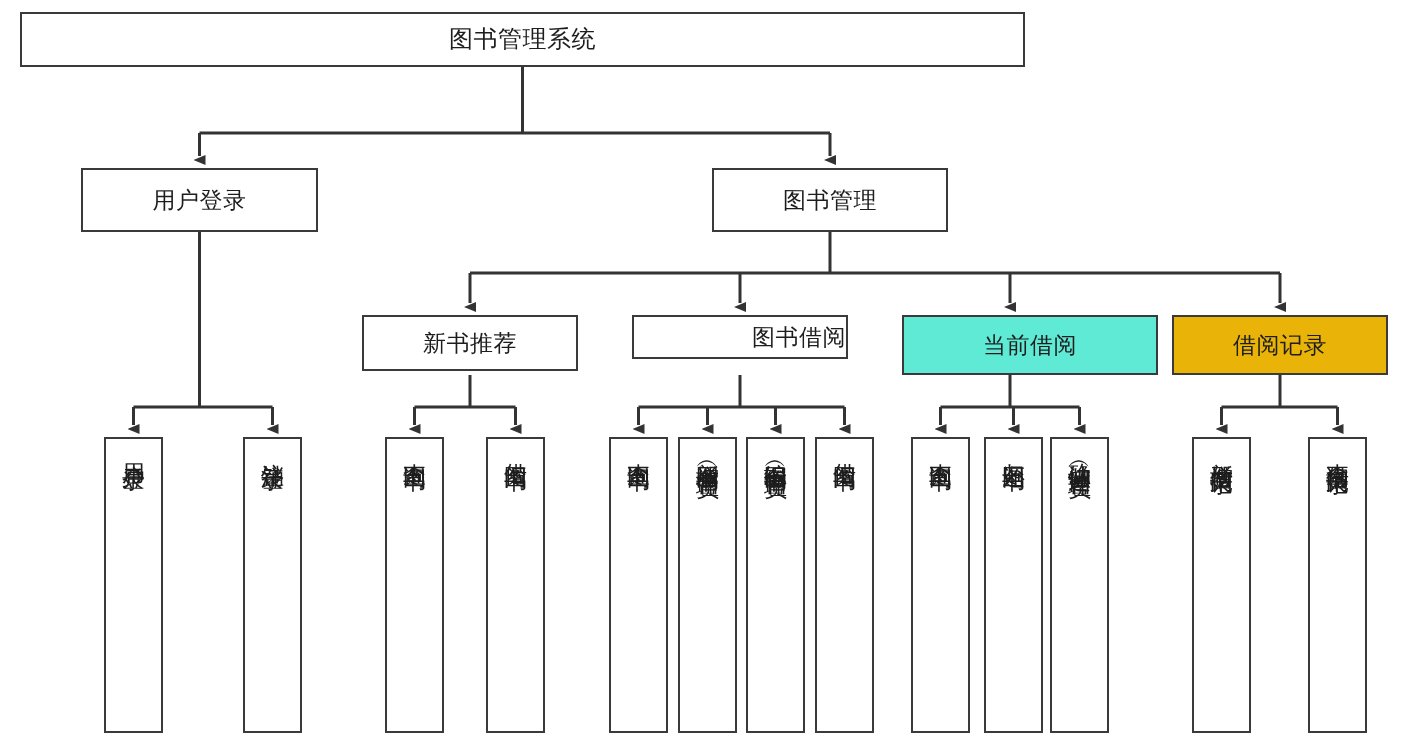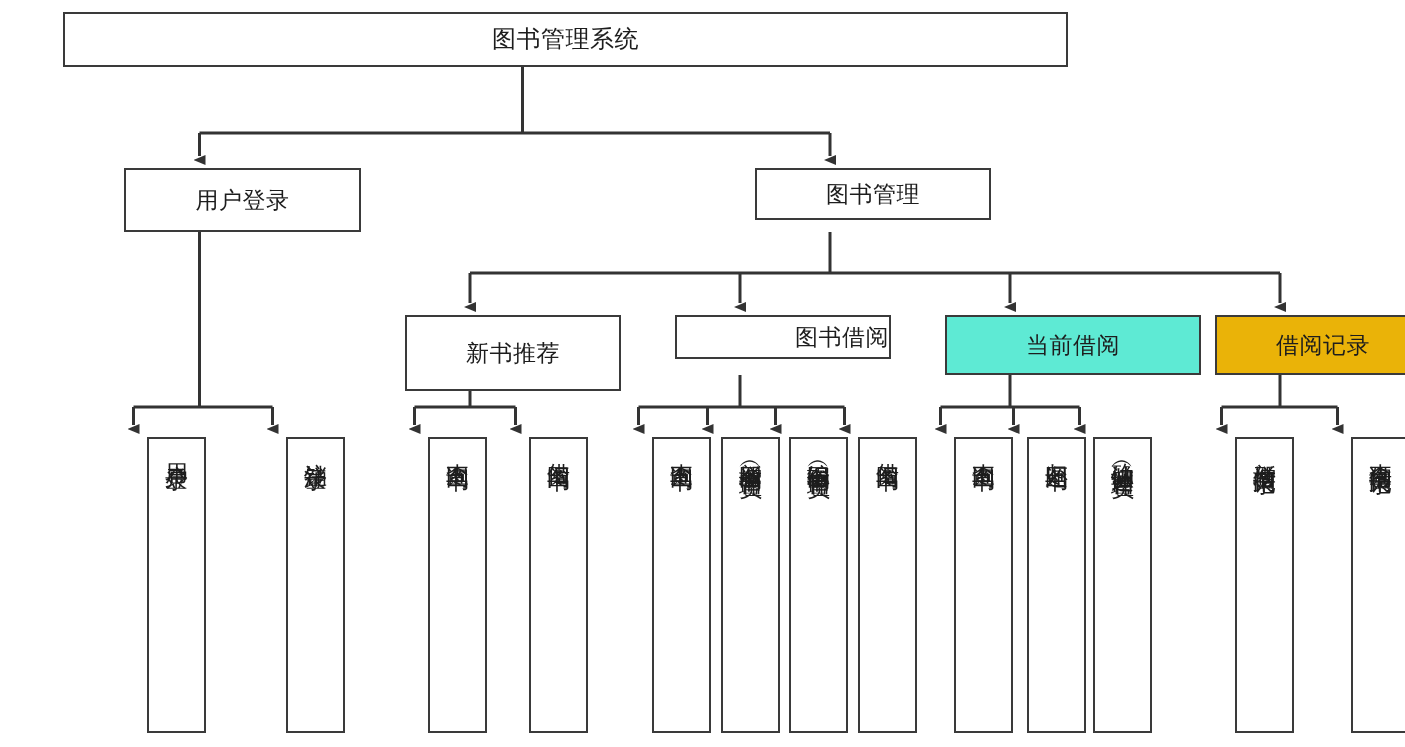--- a/index.html
+++ b/index.html
@@ -27,21 +27,20 @@
   }
   .node {
     position: absolute;
     box-sizing: border-box;
     background: #ffffff;
     border: 2px solid #8b5cf6;
     display: flex;
     align-items: center;
     justify-content: center;
     overflow: hidden;
-    margin-left: 43px;
   }
   .node-label {
     color: #1d1d1d;
     text-align: center;
     line-height: 1.22;
     white-space: pre;
   }
   .node.horizontal .node-label {
     writing-mode: horizontal-tb;
     font-size: 23px;
@@ -118,24 +117,24 @@
         <line x1="1337.5" y1="407" x2="1337.5" y2="425" stroke="#333333" stroke-width="3" marker-end="url(#arrowhead)"></line>
       </g>
   </svg>
   <div id="node-layer">
       <div class="node horizontal root" style="left: 20px; top: 12px; width: 1005px; height: 55px; border-color: rgb(58, 58, 58); background: rgb(255, 255, 255);">
         <div class="node-label" style="color: rgb(29, 29, 29);">图书管理系统</div>
       </div>
       <div class="node horizontal" style="left: 81px; top: 168px; width: 237px; height: 64px; border-color: rgb(58, 58, 58); background: rgb(255, 255, 255);">
         <div class="node-label" style="color: rgb(29, 29, 29);">用户登录</div>
       </div>
-      <div class="node horizontal" style="left: 712px; top: 168px; width: 236px; height: 52px; border-color: rgb(58, 58, 58); background: rgb(255, 255, 255);">
+      <div class="node horizontal" style="left: 712px; top: 168px; width: 236px; height: 64px; border-color: rgb(58, 58, 58); background: rgb(255, 255, 255);">
         <div class="node-label" style="color: rgb(29, 29, 29);">图书管理</div>
       </div>
-      <div class="node horizontal" style="left: 362px; top: 315px; width: 216px; height: 76px; border-color: rgb(58, 58, 58); background: rgb(255, 255, 255);">
+      <div class="node horizontal" style="left: 362px; top: 315px; width: 216px; height: 56px; border-color: rgb(58, 58, 58); background: rgb(255, 255, 255);">
         <div class="node-label" style="color: rgb(29, 29, 29);">新书推荐</div>
       </div>
       <div class="node horizontal" style="left: 632px; top: 315px; width: 216px; height: 44px; border-color: rgb(58, 58, 58); background: rgb(255, 255, 255); justify-content: flex-end;">
         <div class="node-label" style="color: rgb(29, 29, 29);">图书借阅</div>
       </div>
       <div class="node horizontal" style="left: 902px; top: 315px; width: 256px; height: 60px; border-color: rgb(58, 58, 58); background: #5eead4; justify-content: center;">
         <div class="node-label" style="color: rgb(29, 29, 29);">当前借阅</div>
       </div>
       <div class="node horizontal" style="left: 1172px; top: 315px; width: 216px; height: 60px; border-color: rgb(58, 58, 58); background: #eab308;">
         <div class="node-label" style="color: rgb(29, 29, 29);">借阅记录</div>

